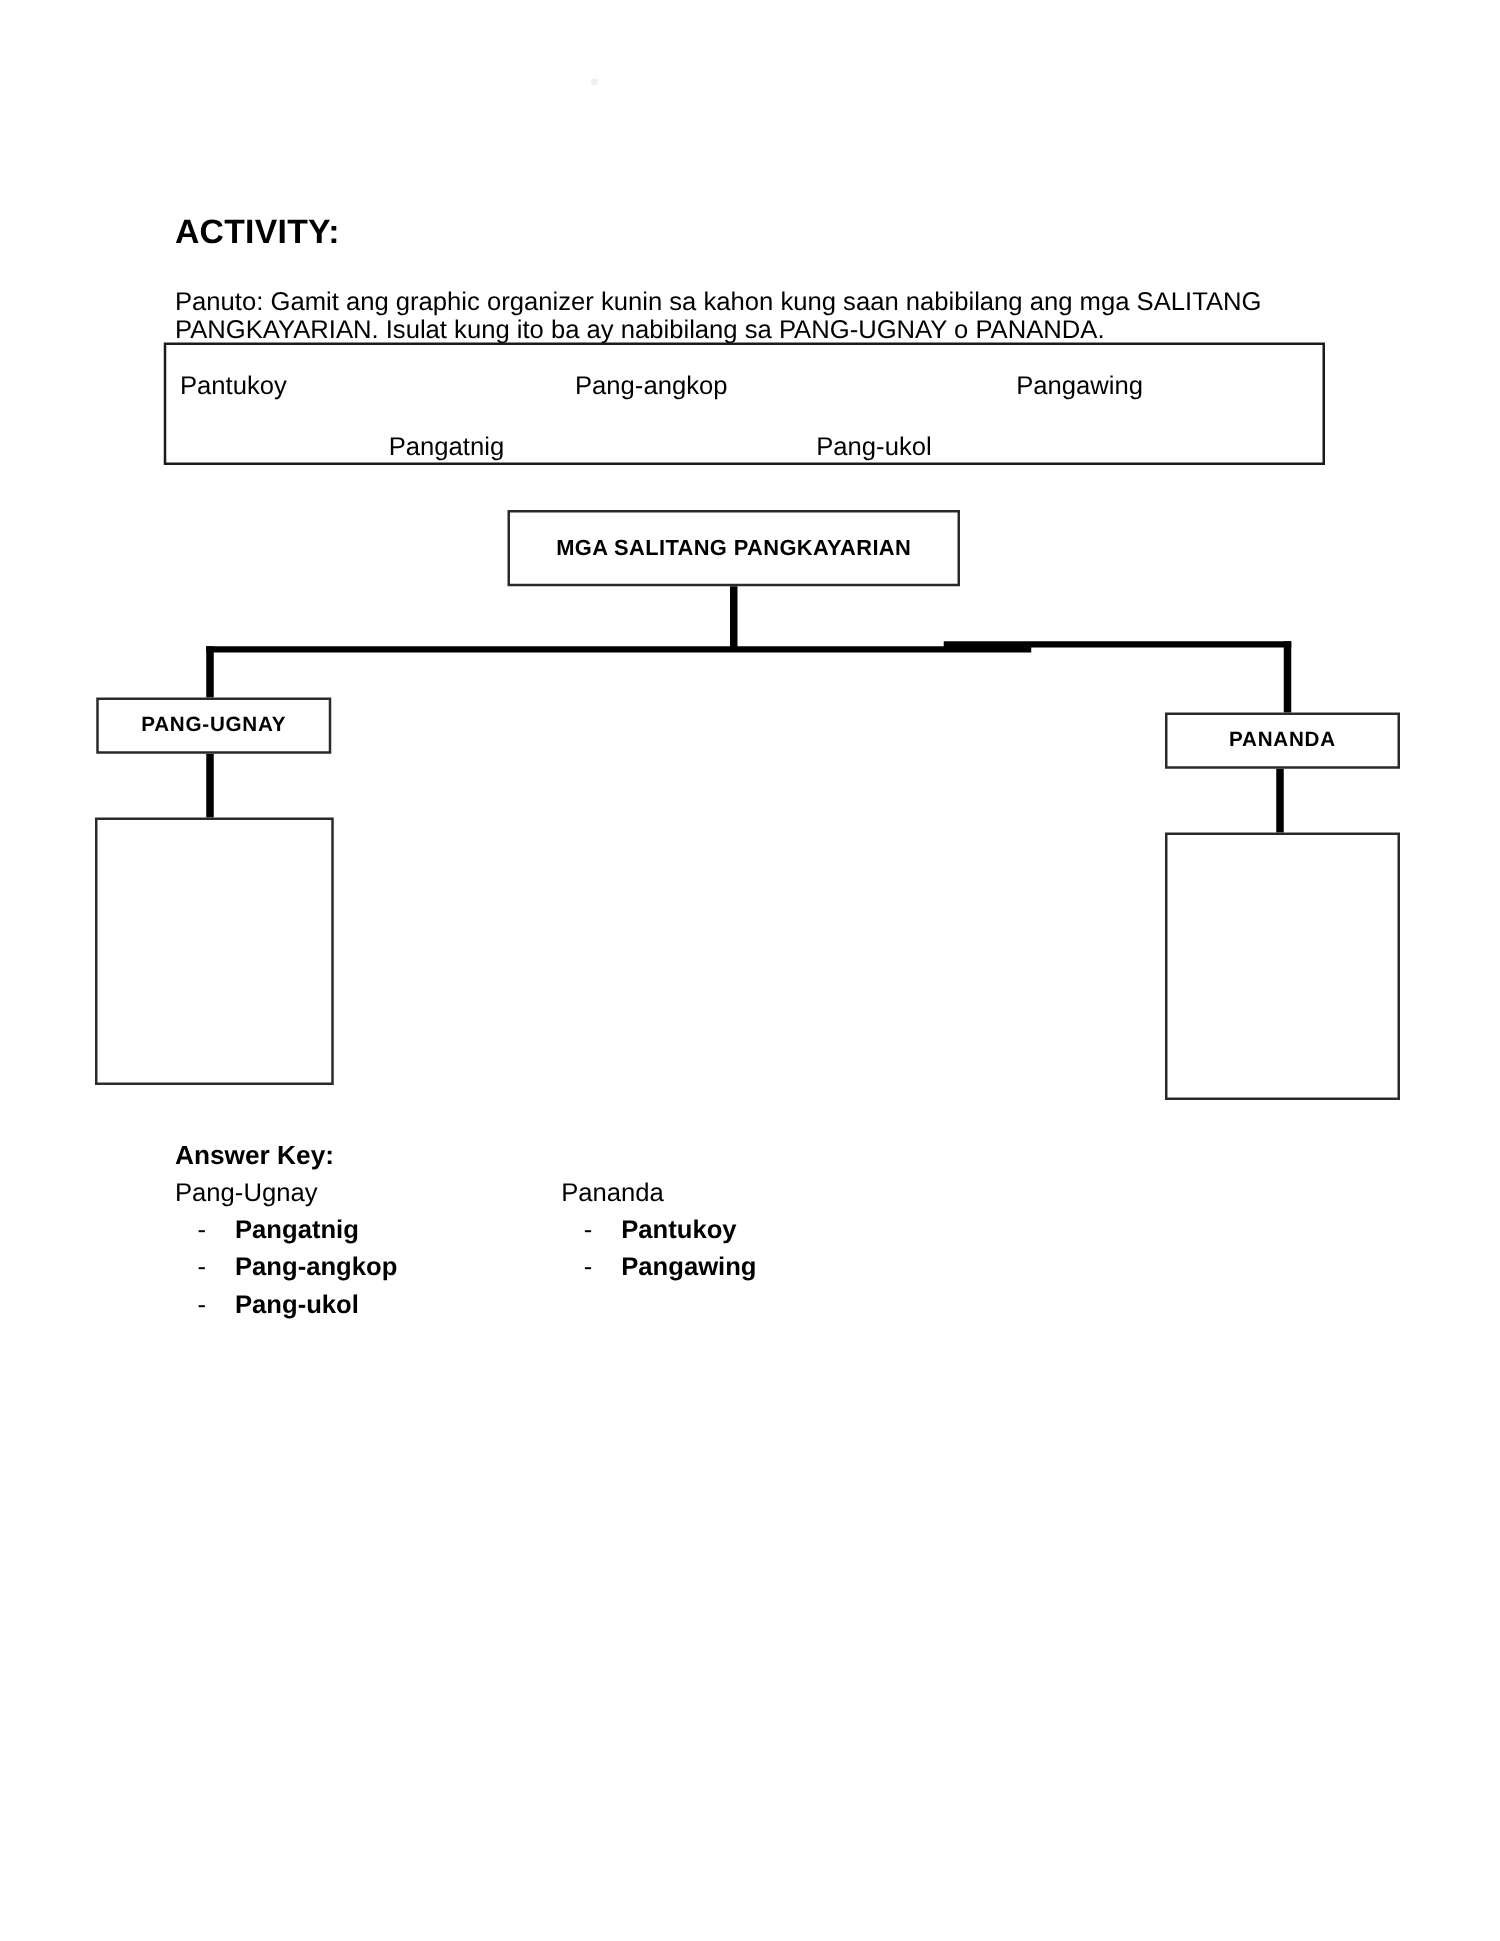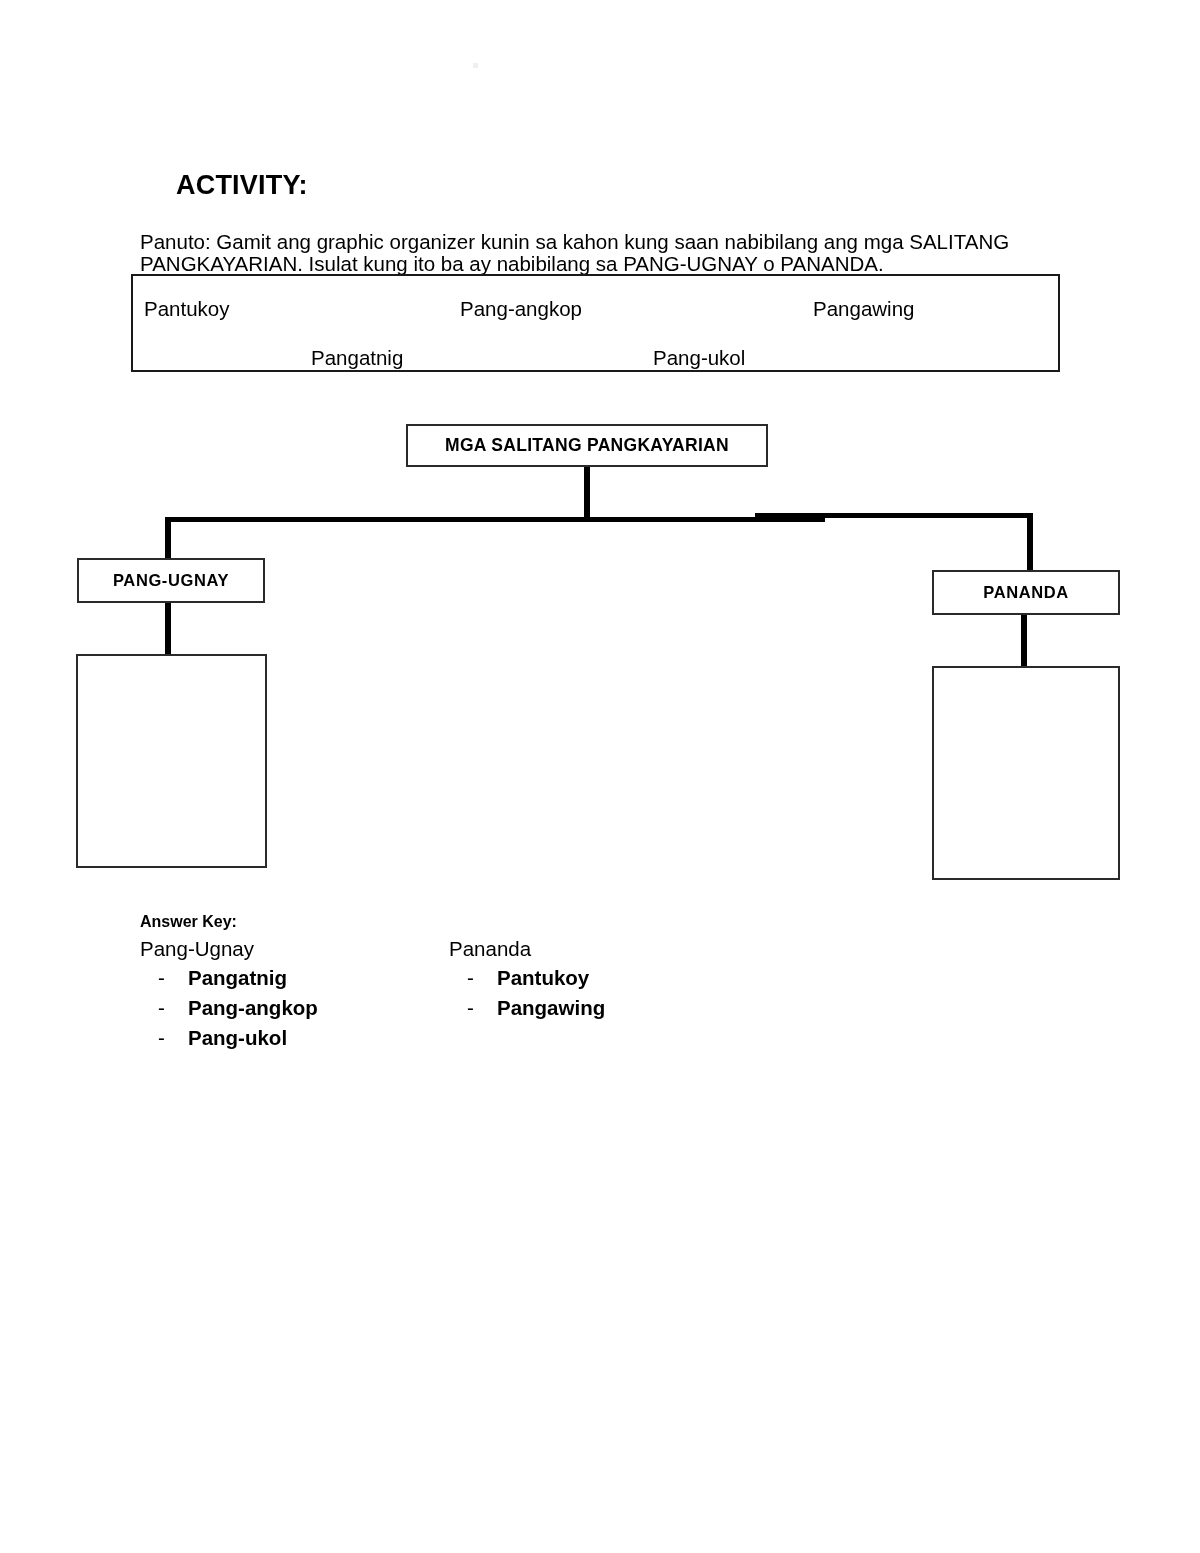--- a/index.html
+++ b/index.html
@@ -31,21 +31,20 @@
   }
 
   
   .activity-title {
     position: absolute;
     left: 140px;
     top: 152px;
     font-size: 27px;
     font-weight: bold;
     letter-spacing: 0.2px;
-    margin-left: 36px;
   }
   .instructions {
     position: absolute;
     left: 140px;
     top: 210px;
     width: 910px;
     font-size: 20.5px;
     line-height: 22px;
   }
 
@@ -81,23 +80,23 @@
     background: #ffffff;
     box-sizing: border-box;
     display: flex;
     align-items: center;
     justify-content: center;
     font-weight: bold;
     z-index: 3;
   }
   .node-root {
     left: 406px;
-    top: 424px;
+    top: 408px;
     width: 362px;
-    height: 43px;
+    height: 61px;
     font-size: 17.5px;
     letter-spacing: 0.3px;
   }
   .node-ugnay {
     left: 77px;
     top: 558px;
     width: 188px;
     height: 45px;
     font-size: 16.5px;
     letter-spacing: 0.6px;
@@ -147,21 +146,21 @@
   
   .conn-drop-right { left: 1027px; top: 513px; width: 6px; height: 59px; }
   
   .conn-stem-ugnay { left: 165px; top: 601px; width: 6px; height: 55px; }
   
   .conn-stem-pananda { left: 1021px; top: 613px; width: 6px; height: 55px; }
 
   
   .answerkey { position: absolute; left: 140px; top: 913px; width: 700px; }
   .ak-title {
-    font-size: 16px;
+    font-size: 21px;
     font-weight: bold;
     margin: 0 0 6px 0;
   }
   .ak-cols {
     position: relative;
     height: 120px;
   }
   .ak-col { position: absolute; top: 0; }
   .ak-col-1 { left: 0px; }
   .ak-col-2 { left: 309px; }

